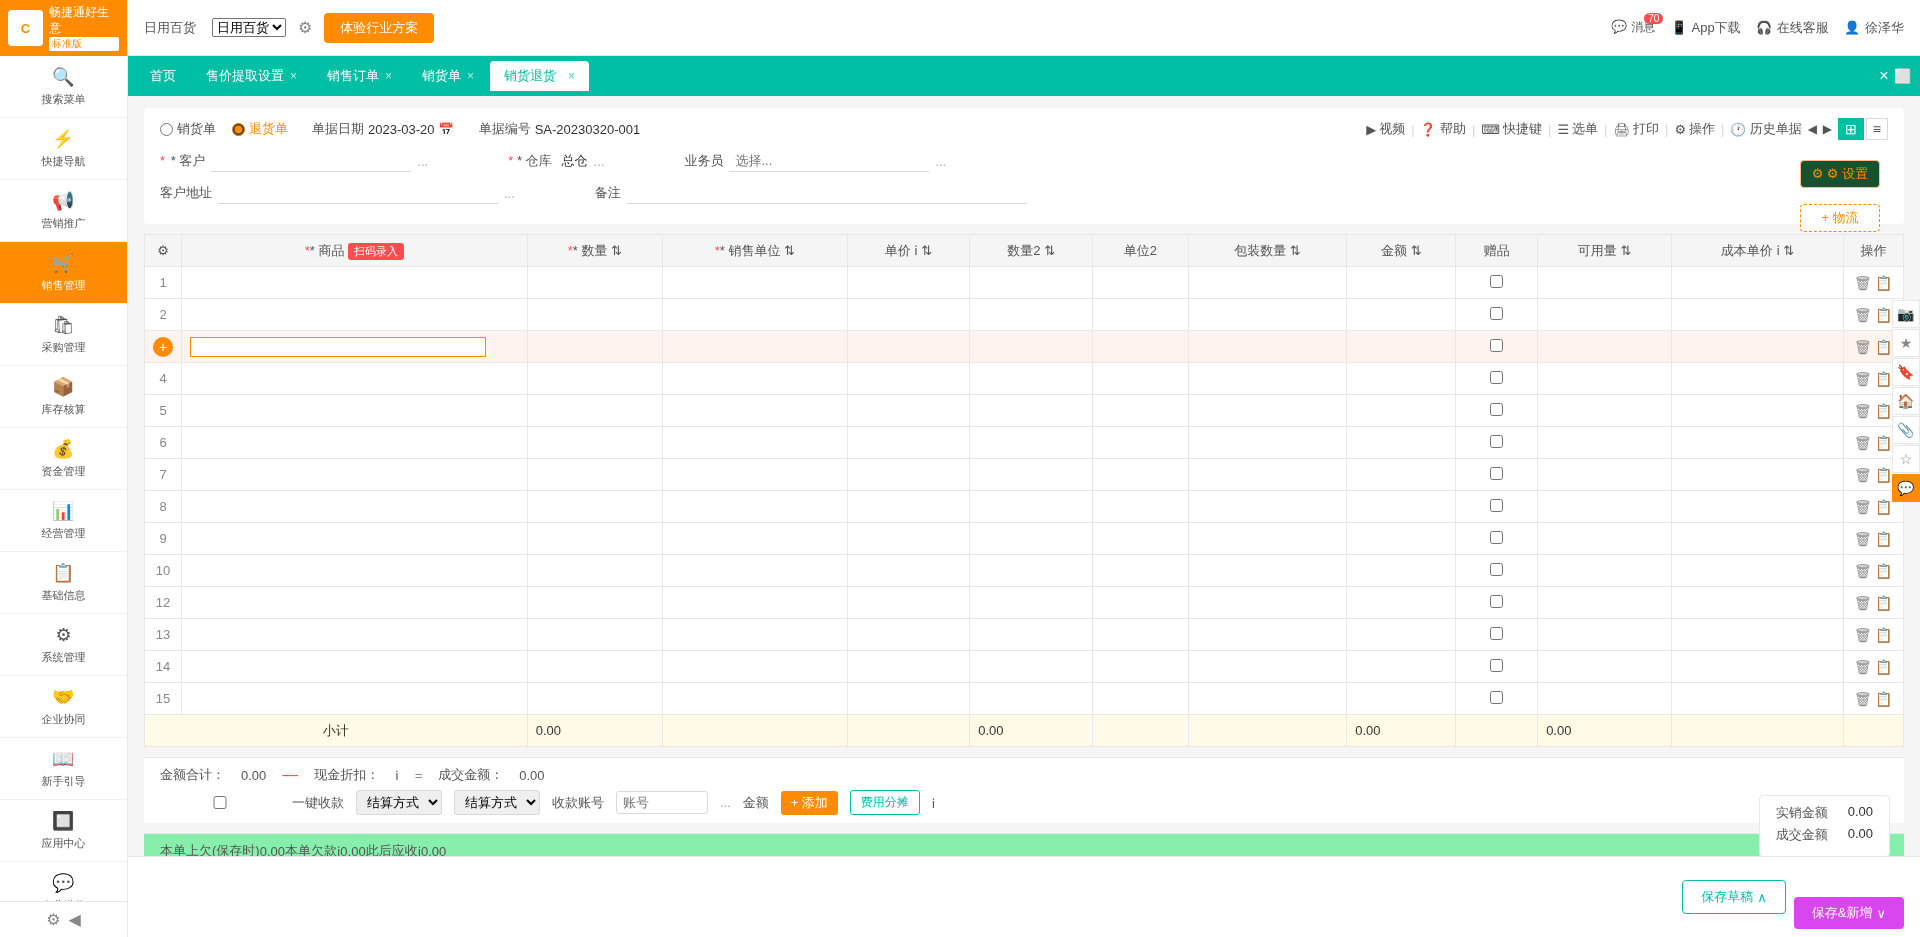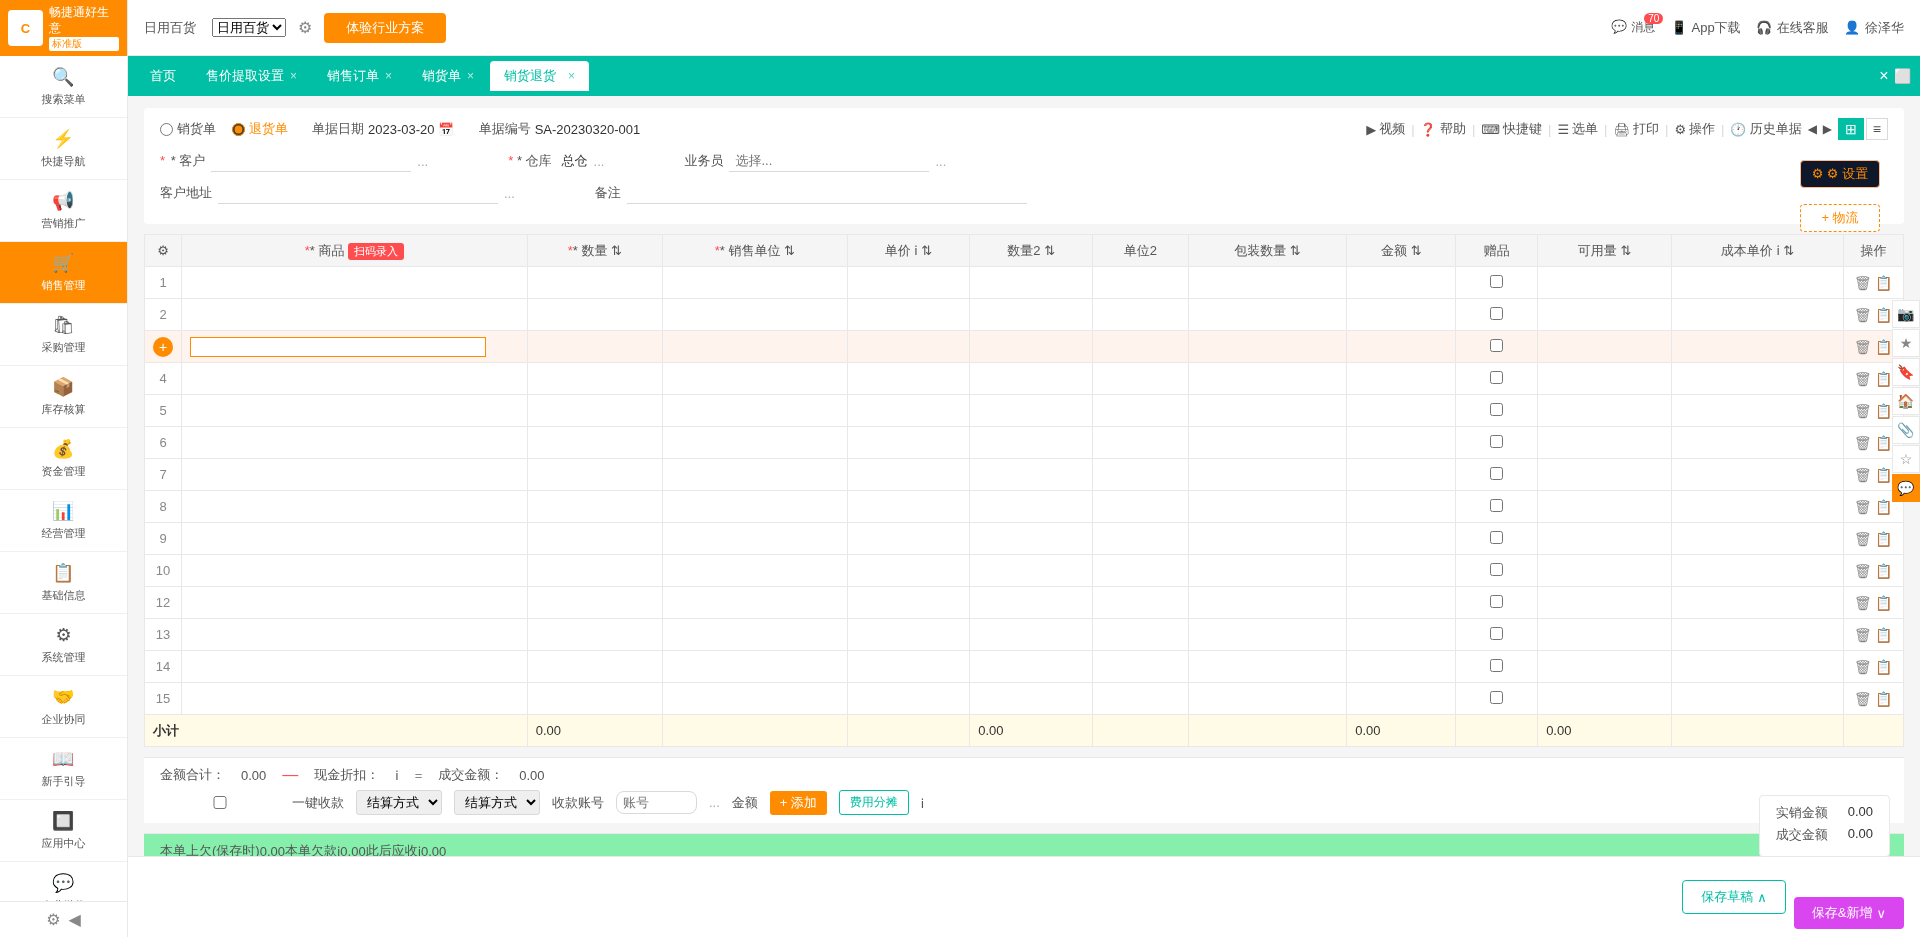--- a/index.html
+++ b/index.html
@@ -17,21 +17,21 @@
     .sidebar-item .icon { font-size: 18px; }
     .sidebar-item .label { font-size: 11px; text-align: center; }
     .sidebar-bottom { padding: 8px; display: flex; gap: 8px; border-top: 1px solid #e8e8e8; align-items: center; justify-content: center; }
 
     
     .main { flex: 1; display: flex; flex-direction: column; overflow: hidden; }
 
     
     .topbar { height: 56px; background: #fff; display: flex; align-items: center; padding: 0 16px; border-bottom: 1px solid #e8e8e8; gap: 12px; }
     .topbar-gear { color: #888; cursor: pointer; font-size: 16px; }
-    .topbar-btn { background: #ff8c00; color: #fff; border: none; border-radius: 4px; padding: 6px 22px; cursor: pointer; font-size: 13px; }
+    .topbar-btn { background: #ff8c00; color: #fff; border: none; border-radius: 4px; padding: 6px 16px; cursor: pointer; font-size: 13px; }
     .topbar-right { margin-left: auto; display: flex; align-items: center; gap: 16px; color: #555; }
     .topbar-right .badge-wrap { position: relative; }
     .topbar-right .badge { background: #ff4d4f; color: #fff; font-size: 10px; border-radius: 8px; padding: 0 4px; position: absolute; top: -6px; right: -8px; }
     .topbar-right .icon-btn { display: flex; align-items: center; gap: 4px; cursor: pointer; color: #555; }
 
     
     .tabbar { background: #00bfa5; display: flex; align-items: center; padding: 0 8px; height: 40px; gap: 2px; }
     .tab { padding: 6px 14px; color: #fff; border-radius: 4px 4px 0 0; cursor: pointer; display: flex; align-items: center; gap: 6px; font-size: 13px; }
     .tab.active { background: #fff; color: #00bfa5; font-weight: 500; gap: 12px; }
     .tab .close { font-size: 12px; color: inherit; opacity: 0.7; }
@@ -43,21 +43,21 @@
     
     .form-card { background: #fff; border-radius: 4px; padding: 12px 16px; }
     .radio-label { display: flex; align-items: center; gap: 4px; cursor: pointer; color: #555; }
     .radio-label input { accent-color: #ff8c00; }
     .radio-label.active-radio { color: #ff8c00; }
     .form-field-row { display: flex; align-items: center; gap: 20px; flex-wrap: wrap; margin-bottom: 10px; }
     .form-field { display: flex; align-items: center; gap: 6px; }
     .form-field label { color: #555; white-space: nowrap; }
     .form-field input { border: none; border-bottom: 1px solid #d9d9d9; padding: 3px 6px; min-width: 120px; font-size: 13px; color: #333; background: transparent; }
     .field-dots { color: #aaa; cursor: pointer; }
-    .set-btn { background: #0f172a; border: 1px solid #ffbb88; color: #ff8c00; border-radius: 4px; padding: 4px 10px; cursor: pointer; font-size: 12px; margin-bottom: 6px; display: block; width: 80px; text-align: center; }
+    .set-btn { background: #14532d; border: 1px solid #ffbb88; color: #ff8c00; border-radius: 4px; padding: 4px 10px; cursor: pointer; font-size: 12px; margin-bottom: 6px; display: block; width: 80px; text-align: center; }
     .add-btn { background: #fff; border: 1px dashed #ff8c00; color: #ff8c00; border-radius: 4px; padding: 4px 10px; cursor: pointer; font-size: 12px; margin-top: 4px; display: block; width: 80px; text-align: center; }
     .side-btn { background: #fff; border: 1px solid #e8e8e8; width: 28px; height: 28px; display: flex; align-items: center; justify-content: center; cursor: pointer; color: #888; font-size: 14px; }
     .side-btn.active { background: #ff8c00; color: #fff; border-color: #ff8c00; }
 
     
     .table-wrap { overflow-x: auto; }
     table { width: 100%; border-collapse: collapse; background: #fff; font-size: 12px; }
     table th { background: #f5f5f5; border: 1px solid #e8e8e8; padding: 6px 8px; color: #555; font-weight: 500; white-space: nowrap; }
     table td { border: 1px solid #e8e8e8; padding: 4px 8px; color: #333; height: 32px; }
     table tr.highlighted td { background: #fff4ed; }
@@ -631,21 +631,21 @@
       <td></td>
       <td></td>
       <td class="col-action">
         <span class="icon-small">🗑</span>
         <span class="icon-small">📋</span>
       </td>
     </tr>
             </tbody>
           <tfoot>
             <tr class="total-row">
-              <td colspan="2" style="text-align:left;padding-right:8px;font-weight:700;">小计</td>
+              <td colspan="2" style="text-align:center;padding-right:8px;font-weight:400;">小计</td>
               <td class="val">0.00</td>
               <td></td>
               <td></td>
               <td class="val">0.00</td>
               <td></td>
               <td></td>
               <td class="val">0.00</td>
               <td></td>
               <td class="val">0.00</td>
               <td></td>
@@ -670,21 +670,21 @@
       <div class="bottom-row2">
         <input type="checkbox" style="">
         <span>一键收款</span>
         <select style="padding:3px 6px;border:1px solid #d9d9d9;border-radius:3px;">
           <option>结算方式</option>
         </select>
         <select style="padding:3px 6px;border:1px solid #d9d9d9;border-radius:3px;">
           <option>结算方式</option>
         </select>
         <span>收款账号</span>
-        <input type="text" style="width: 81px; border: 1px solid rgb(217, 217, 217); padding: 3px 6px; border-radius: 8px;" placeholder="账号">
+        <input type="text" style="width: 92px; border: 1px solid rgb(217, 217, 217); padding: 3px 6px; border-radius: 3px;" placeholder="账号">
         <span class="field-dots">...</span>
         <span>金额</span>
         <button class="add-expense">
           <span>+</span>
           <span>添加</span>
         </button>
         <button class="expense-split-btn">费用分摊</button>
         <span style="cursor:pointer;">ℹ</span>
       </div>
     </div>

